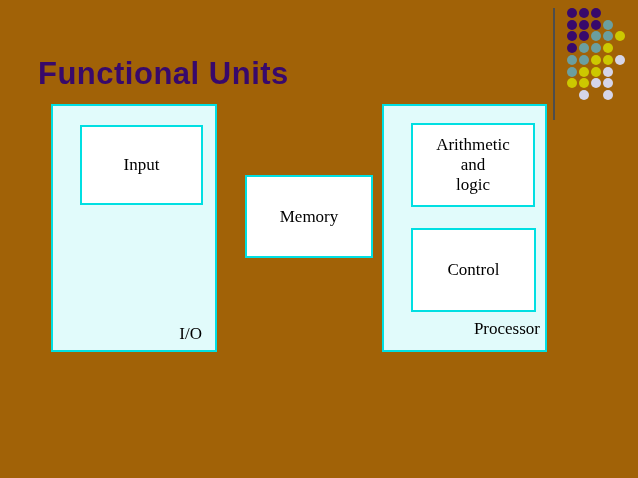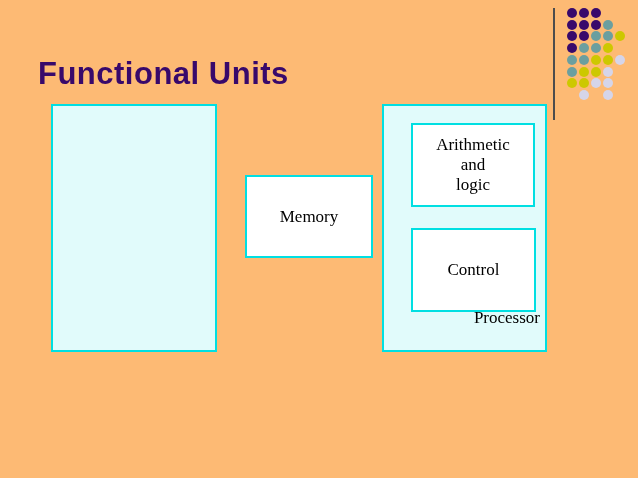--- a/index.html
+++ b/index.html
@@ -8,21 +8,21 @@
     --box-fill-light: #e1fbfb;
     --box-fill-white: #ffffff;
     --text: #000000;
     --separator: #4d4d4d;
   }
   html, body { margin: 0; padding: 0; background: #ffffff; }
   .slide {
     position: relative;
     width: 638px;
     height: 478px;
-    background: #fdba74;
+    background: #a16207;
     overflow: hidden;
     font-family: "Liberation Serif", serif;
     color: var(--text);
   }
   .slide-title {
     position: absolute;
     left: 38px;
     top: 56px;
     margin: 0;
     font-family: "Liberation Sans", sans-serif;
@@ -57,21 +57,21 @@
   #alu-box       { left: 403px; top: 123px; width: 124px; height: 84px; white-space: pre-line; }
   #control-box   { left: 403px; top: 228px; width: 125px; height: 84px; text-align: center; }
   .unit-label {
     position: absolute;
     font-size: 17px;
     line-height: 20px;
     text-align: right;
     white-space: nowrap;
   }
   #io-label        { left: 51px;  top: 324px; width: 151px; }
-  #processor-label { left: 382px; top: 308px; width: 158px; }
+  #processor-label { left: 382px; top: 319px; width: 158px; }
   .figure-caption {
     position: absolute;
     left: 0;
     top: 424px;
     width: 628px;
     text-align: center;
     font-size: 18px;
     line-height: 21px;
     white-space: pre;
   }
@@ -134,20 +134,24 @@
       <span class="dot" style="left: 0px; top: 70.2px; background: rgb(205, 200, 0);"></span>
       <span class="dot" style="left: 12px; top: 70.2px; background: rgb(205, 200, 0);"></span>
       <span class="dot" style="left: 24px; top: 70.2px; background: rgb(213, 213, 233);"></span>
       <span class="dot" style="left: 36px; top: 70.2px; background: rgb(213, 213, 233);"></span>
       <span class="dot" style="left: 12px; top: 81.9px; background: rgb(213, 213, 233);"></span>
       <span class="dot" style="left: 36px; top: 81.9px; background: rgb(213, 213, 233);"></span>
     </div>
 
   <div class="box outer-box" id="io-box">
   </div>
+  <div class="box white-box" id="input-box">
+    <span>Input</span>
+  </div>
+  <div class="unit-label" id="io-label">I/O</div>
 
   <div class="box white-box" id="memory-box">
     <span>Memory</span>
   </div>
 
   <div class="box outer-box" id="processor-box">
   </div>
   <div class="box white-box" id="alu-box">
     <span>Arithmetic
 and

